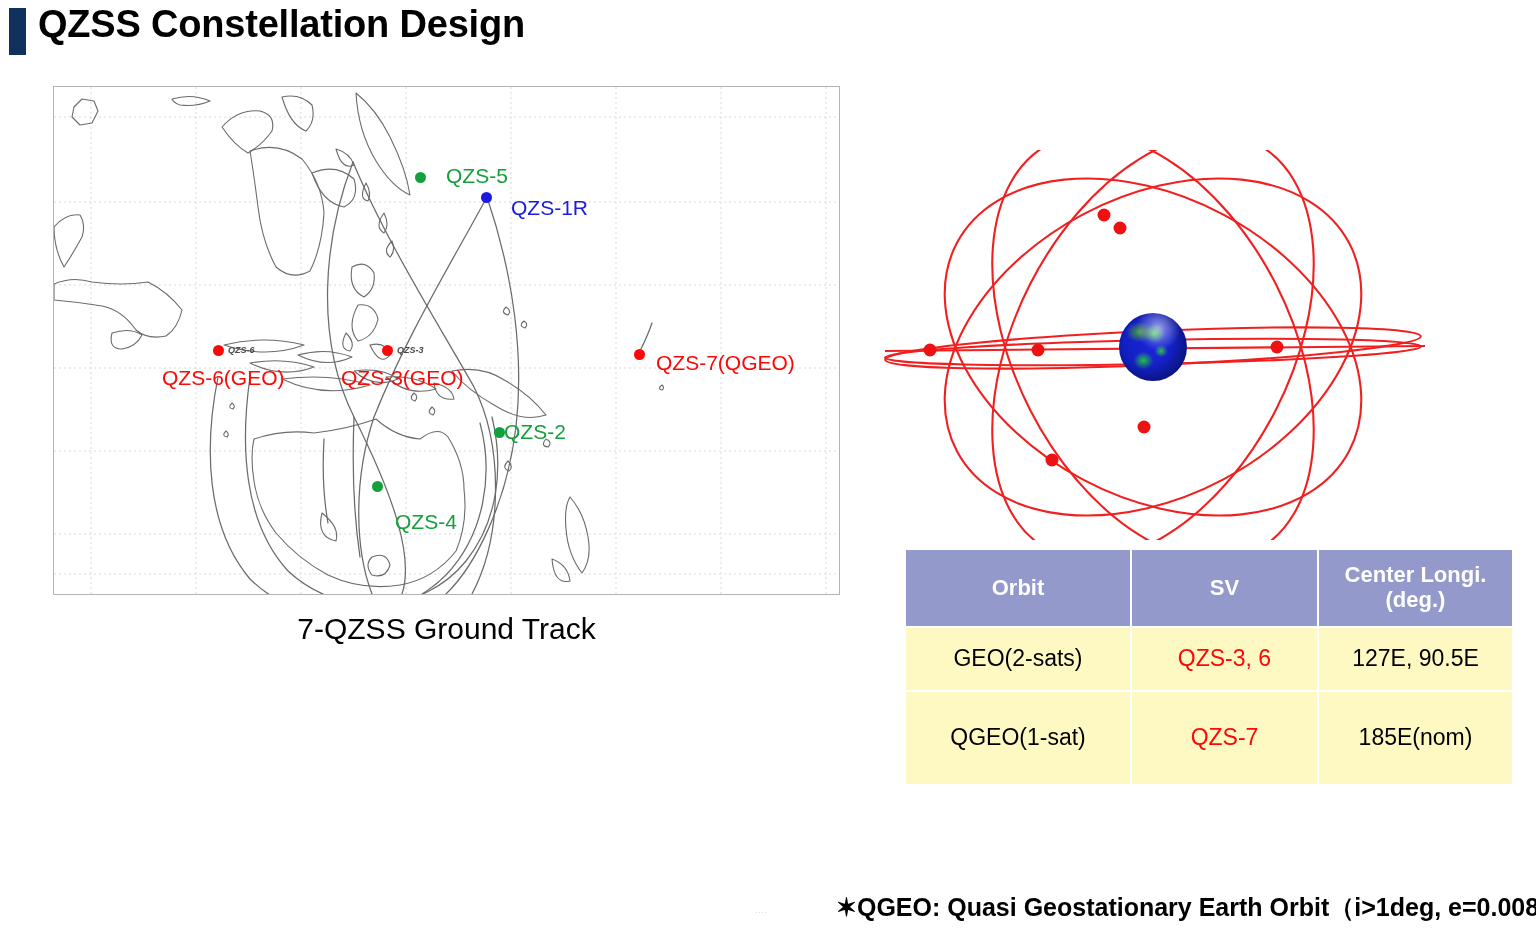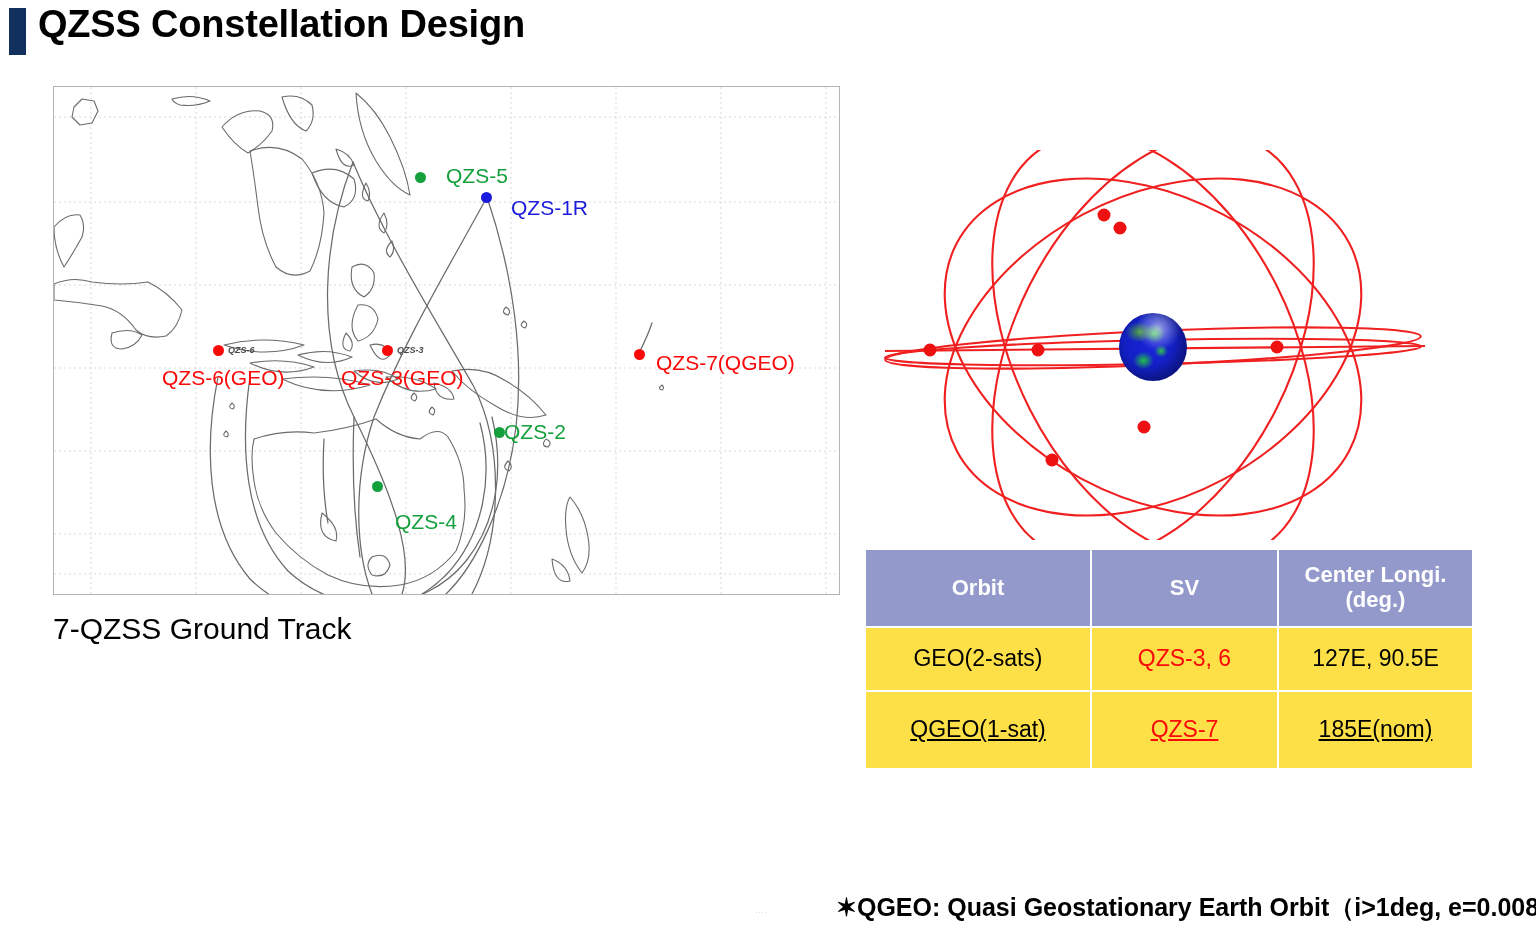--- a/index.html
+++ b/index.html
@@ -76,21 +76,21 @@
     color: #4a4a4a;
     font-weight: bold;
     white-space: nowrap;
     font-style: italic;
   }
 
   #map-caption {
     position: absolute;
     left: 53px; top: 612px;
     width: 787px;
-    text-align: left;
+    text-align: center;
     font-size: 30px;
     color: #000000;
   }
 
   
   #orbit-diagram {
     position: absolute;
     left: 880px; top: 150px;
     width: 560px; height: 390px;
   }
@@ -105,21 +105,21 @@
       radial-gradient(ellipse 16% 14% at 52% 30%, #3ecb52 0%, rgba(62,203,82,0) 100%),
       radial-gradient(ellipse 15% 13% at 36% 70%, #22c24a 0%, rgba(34,194,74,0) 100%),
       radial-gradient(ellipse 10% 9% at 62% 56%, #2fc04c 0%, rgba(47,192,76,0) 100%),
       radial-gradient(circle at 50% 50%, #1a24d8 0%, #1220c4 62%, #0b1590 100%);
     box-shadow: inset -6px -6px 14px rgba(0,0,0,0.35);
   }
 
   
   #orbit-table {
     position: absolute;
-    left: 864px; top: 548px;
+    left: 904px; top: 548px;
     width: 604px;
     border-collapse: separate;
     border-spacing: 2px;
     table-layout: fixed;
   }
   #orbit-table th {
     background: #9499cc;
     color: #ffffff;
     font-size: 22px;
     font-weight: bold;
@@ -128,25 +128,25 @@
     text-align: center;
     padding: 0 4px;
   }
   #orbit-table td {
     font-size: 23px;
     text-align: center;
     padding: 0 4px;
     line-height: 1.2;
     vertical-align: middle;
   }
-  .row-a td { background: #fde047; }
+  .row-a td { background: #fef9c3; }
   .row-b td { background: #ebedf6; }
   .r1 td { height: 62px; }
   .r2 td { height: 82px; }
-  .r3 td { height: 76px; text-decoration: underline; }
+  .r3 td { height: 92px; }
   .col-orbit { width: 224px; }
   .col-sv    { width: 185px; }
   .col-lon   { width: 193px; }
 
   .sv-red   { color: #fb0808; }
   .sv-blue  { color: #1b1bdd; }
   .sv-green { color: #14a03c; }
   .sv-black { color: #000000; }
 
   

